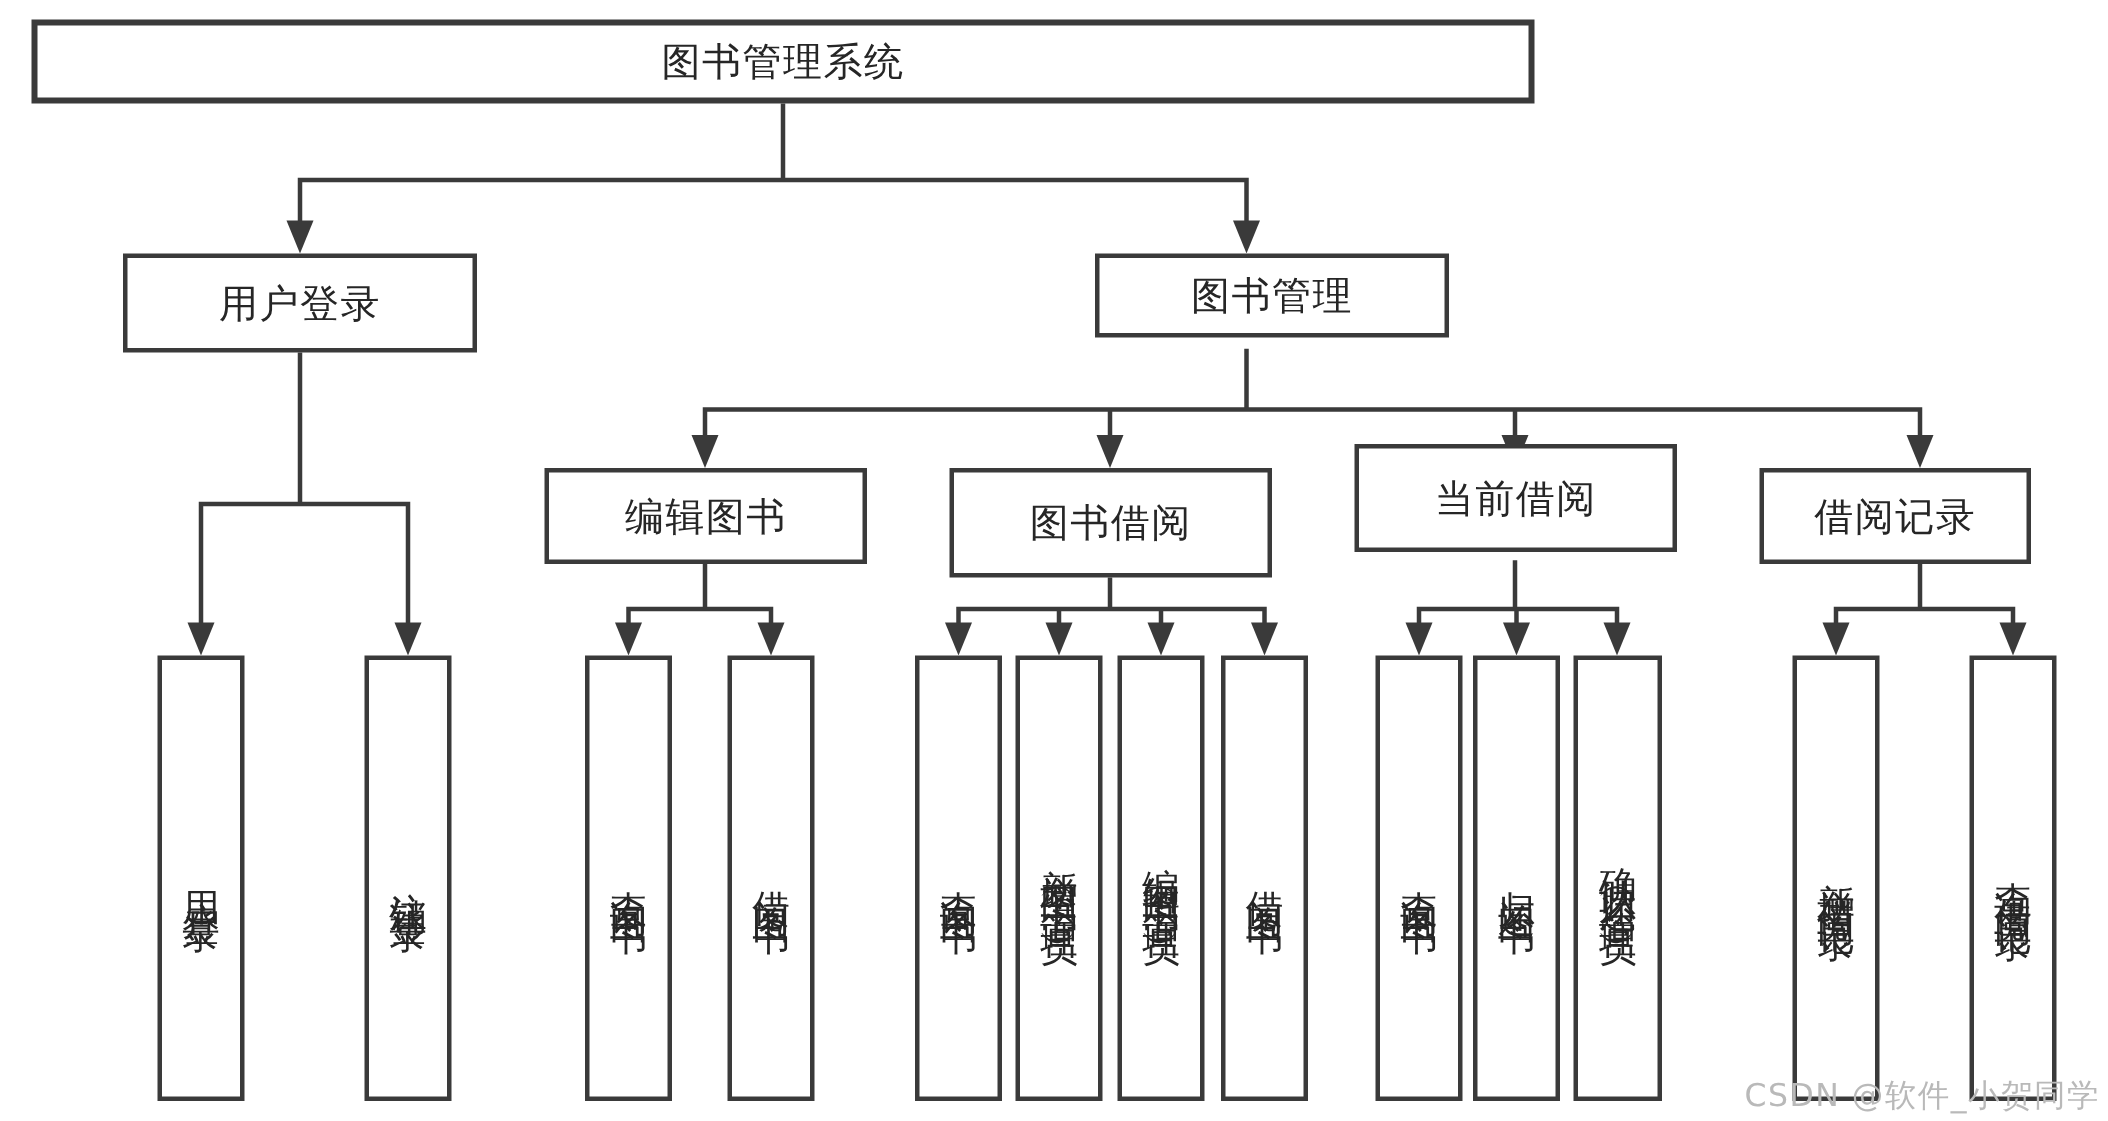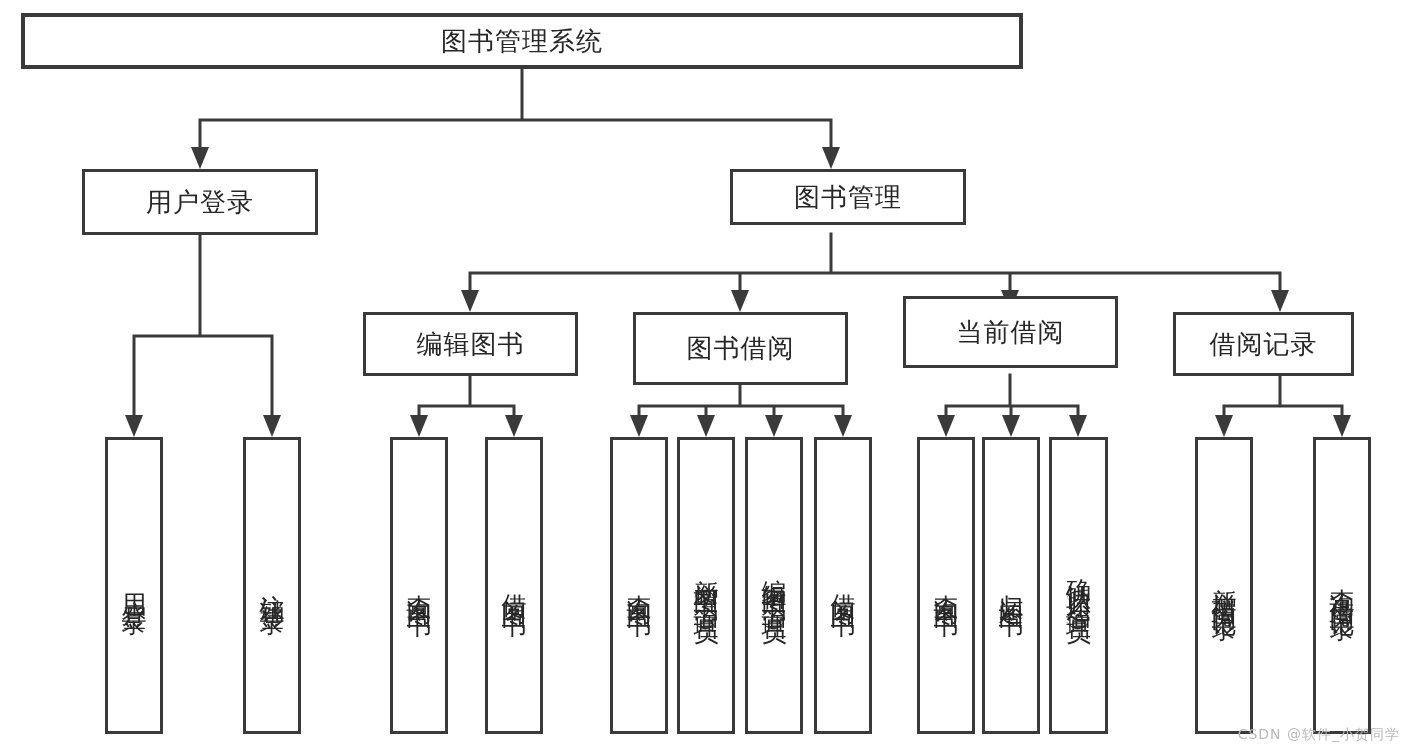--- a/index.html
+++ b/index.html
@@ -27,21 +27,21 @@
   }
   .node.root{border-width:4px;}
   .lbl{color:var(--text);}
   .lvl-h .lbl{font-size:26px;letter-spacing:1px;white-space:nowrap;}
   .lvl-v .lbl{
     writing-mode:vertical-rl;text-orientation:mixed;
     font-size:25px;letter-spacing:6px;line-height:1;
   }
   .watermark{
     position:absolute;right:5px;bottom:3px;z-index:5;
-    font-size:14px;letter-spacing:1px;
+    font-size:21px;letter-spacing:1px;
     color:var(--watermark);white-space:nowrap;margin-left:36px;
   }
 </style>
 </head>
 <body>
 
 <div class="canvas">
 
   <svg class="connectors" width="1405" height="747" viewBox="0 0 1405 747">
     <g>

